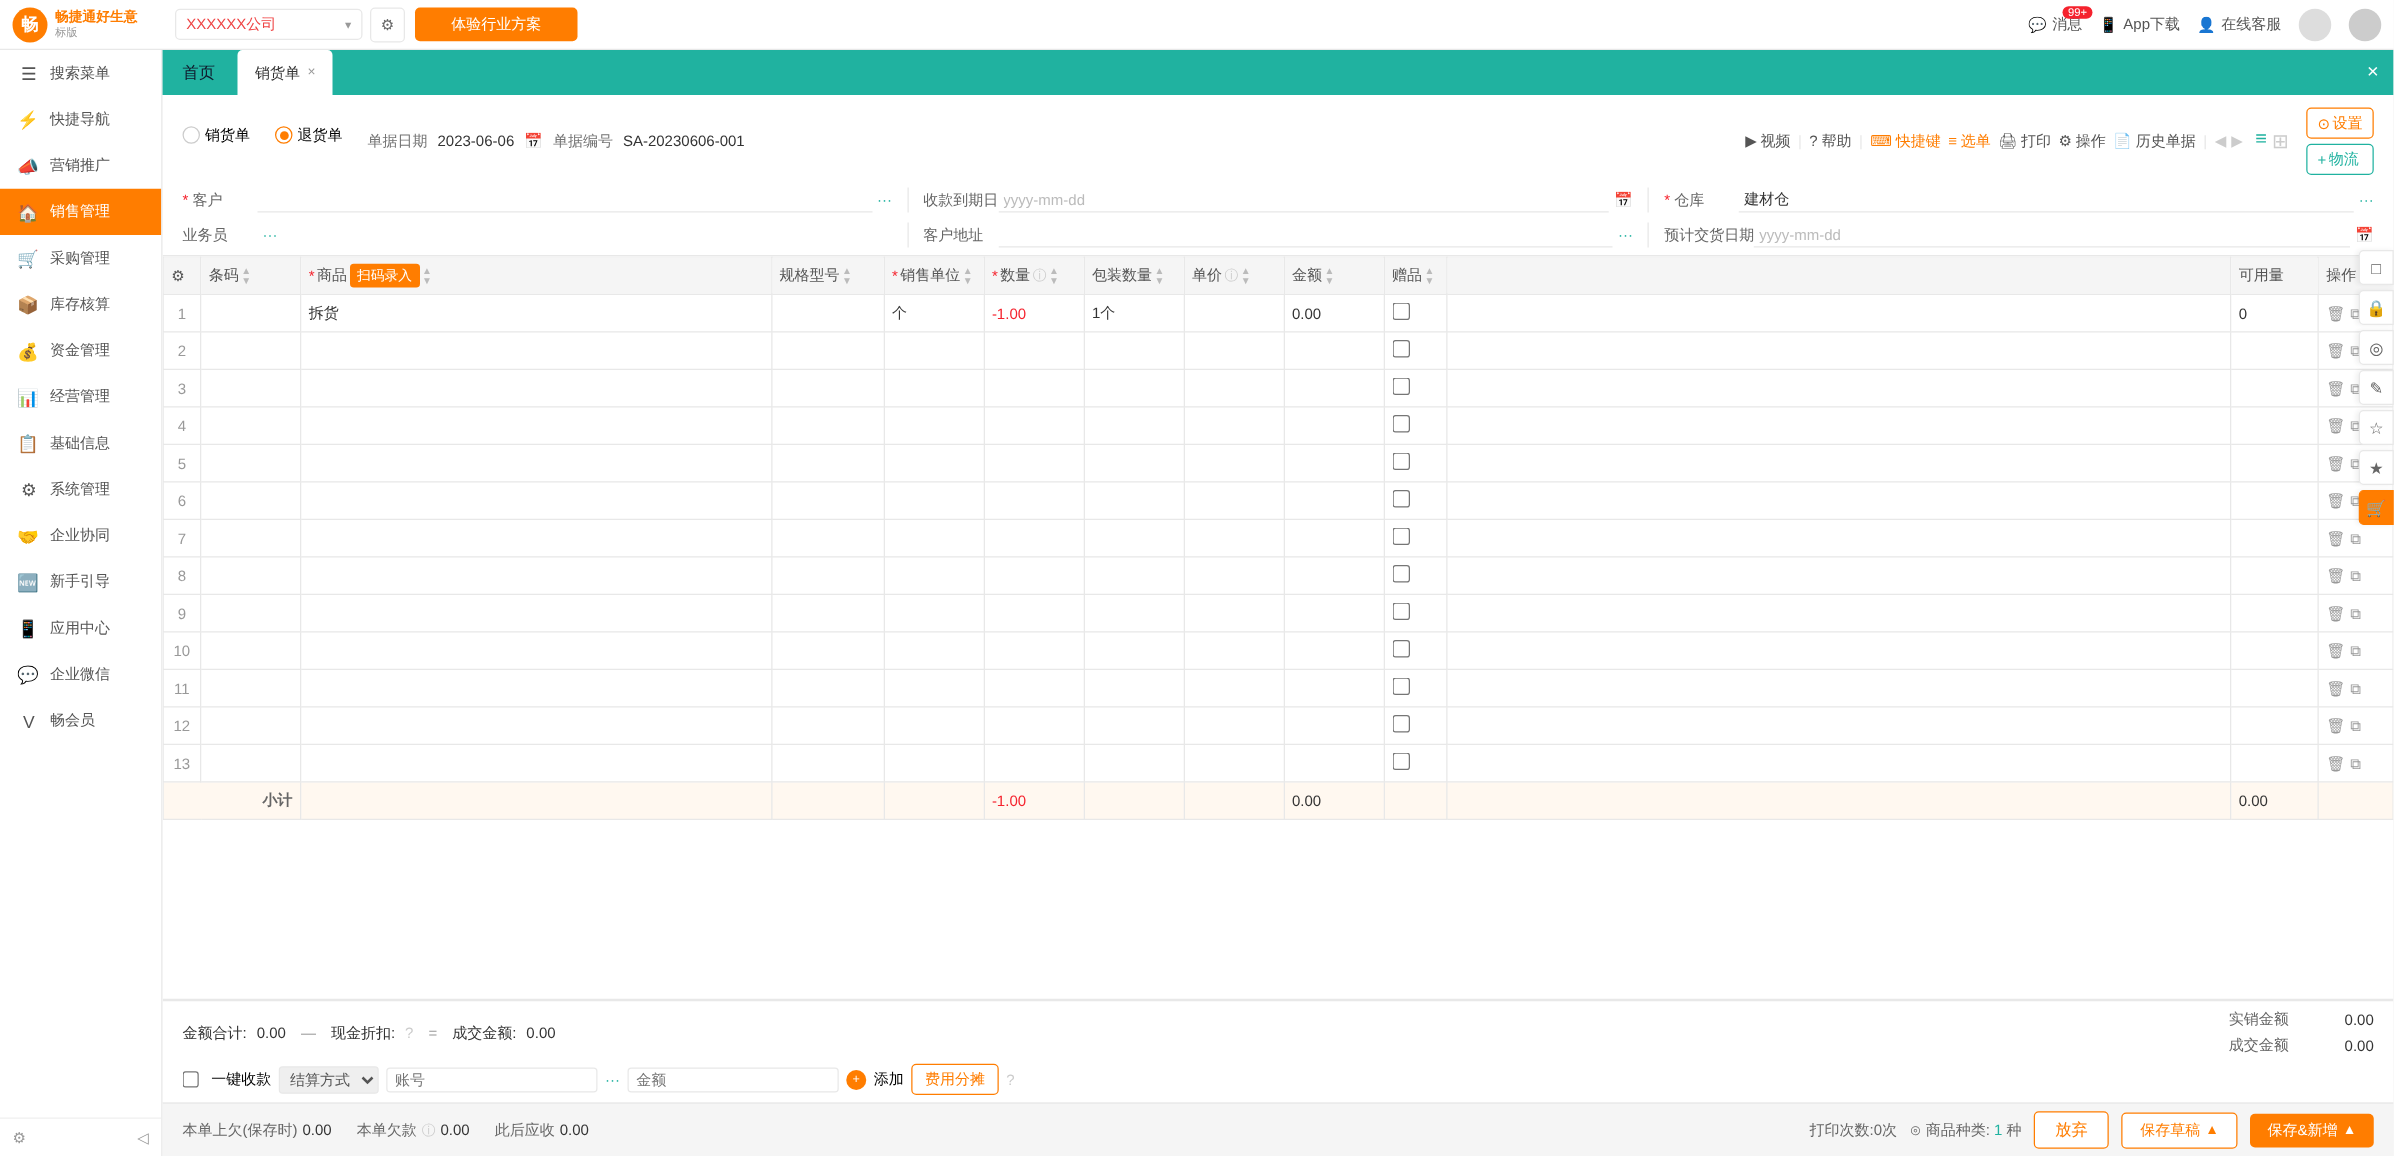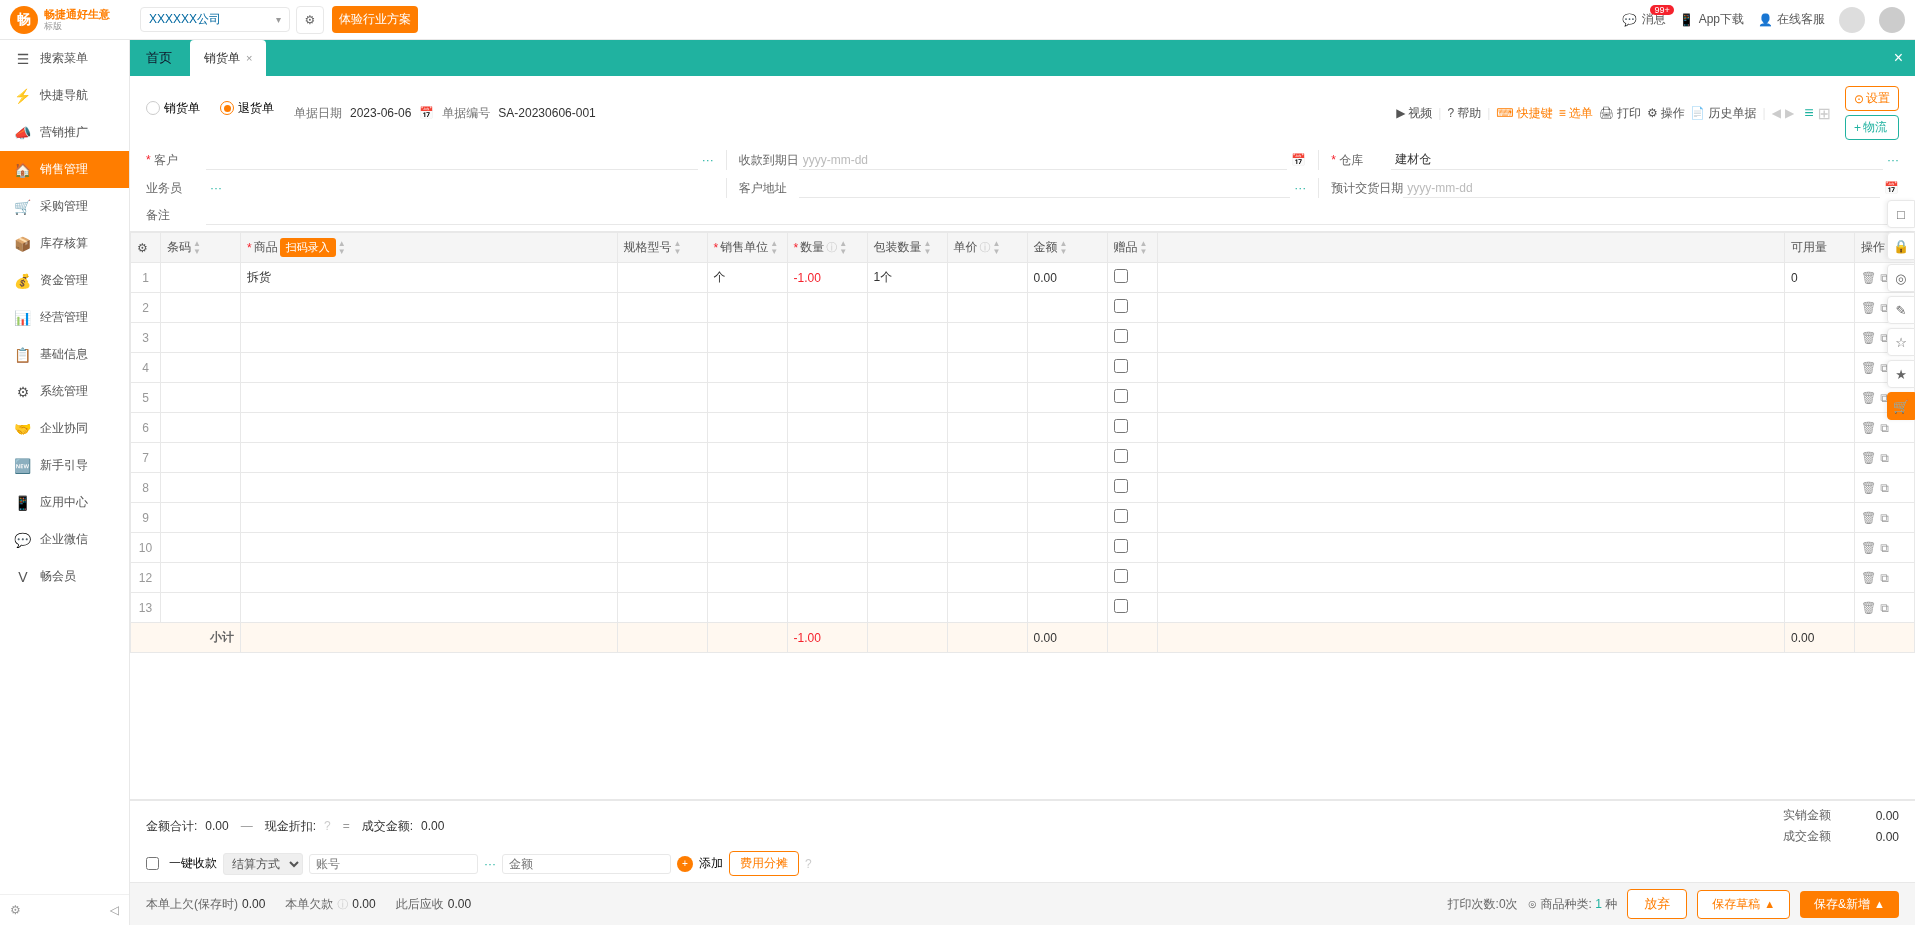--- a/index.html
+++ b/index.html
@@ -6,24 +6,24 @@
     body { background: #f5f5f5; display: flex; flex-direction: column; height: 925px; overflow: hidden; }
 
     
     .top-bar { background: #fff; height: 40px; display: flex; align-items: center; padding: 0 10px; border-bottom: 1px solid #e8e8e8; flex-shrink: 0; }
     .logo-area { display: flex; align-items: center; gap: 6px; width: 130px; }
     .logo-icon { width: 28px; height: 28px; background: #ff7d00; border-radius: 50%; display: flex; align-items: center; justify-content: center; color: #fff; font-size: 14px; font-weight: bold; flex-shrink: 0; }
     .logo-text { display: flex; flex-direction: column; line-height: 1.2; }
     .logo-text span:first-child { color: #ff7d00; font-size: 11px; font-weight: bold; }
     .logo-text span:last-child { color: #999; font-size: 9px; }
     .company-selector { display: flex; align-items: center; gap: 4px; border: 1px solid #e8e8e8; border-radius: 4px; padding: 3px 8px; cursor: pointer; min-width: 150px; }
-    .company-name { color: #0369a1; flex: 1; }
+    .company-name { color: #ef4444; flex: 1; }
     .chevron-down { color: #999; font-size: 10px; }
     .gear-btn { width: 28px; height: 28px; border: 1px solid #e8e8e8; border-radius: 4px; display: flex; align-items: center; justify-content: center; cursor: pointer; color: #666; margin-left: 6px; }
-    .trial-btn { background: #ff7d00; color: #fff; border: none; border-radius: 4px; padding: 5px 7px; cursor: pointer; font-size: 12px; margin-left: 8px; }
+    .trial-btn { background: #ff7d00; color: #fff; border: none; border-radius: 4px; padding: 5px 29px; cursor: pointer; font-size: 12px; margin-left: 8px; }
     .top-right { margin-left: auto; display: flex; align-items: center; gap: 14px; }
     .top-right-item { display: flex; align-items: center; gap: 4px; cursor: pointer; color: #555; font-size: 12px; position: relative; }
     .badge { background: #f5222d; color: #fff; border-radius: 10px; padding: 0 4px; font-size: 9px; position: absolute; top: -6px; right: -8px; }
     .avatar { width: 26px; height: 26px; background: #ddd; border-radius: 50%; }
 
     
     .main-layout { display: flex; flex: 1; overflow: hidden; }
 
     
     .sidebar { width: 130px; background: #fff; display: flex; flex-direction: column; border-right: 1px solid #e8e8e8; flex-shrink: 0; overflow-y: auto; }
@@ -361,24 +361,20 @@
               <span class="field-label">客户地址</span>
               <input class="field-input" placeholder="" style="">
               <span class="field-ellipsis">···</span>
             </div>
             <div class="field-separator"></div>
             <div class="form-field">
               <span class="field-label">预计交货日期</span>
               <input class="field-input" placeholder="yyyy-mm-dd" style="">
               <span class="field-calendar">📅</span>
             </div>
-          </div>
-          <div class="form-row">
-            <span class="field-label">备注</span>
-            <input class="field-input" style="flex: 1 1 0%;" placeholder="">
           </div>
         </div>
       </div>
 
       <div class="table-section">
         <div class="data-table">
           <table>
             <thead>
               <tr>
                 <th style="width:30px;">⚙</th>
@@ -654,20 +650,40 @@
       <td></td>
       <td>
         <div class="col-ops">
           <span class="op-icon">🗑</span>
           <span class="op-icon">⧉</span>
         </div>
       </td>
     </tr>
                 <tr>
       <td class="row-num">10</td>
+      <td></td>
+      <td></td>
+      <td></td>
+      <td></td>
+      <td style="color:#333"></td>
+      <td></td>
+      <td></td>
+      <td></td>
+      <td><input type="checkbox" class="row-checkbox" style=""></td>
+      <td></td>
+      <td></td>
+      <td>
+        <div class="col-ops">
+          <span class="op-icon">🗑</span>
+          <span class="op-icon">⧉</span>
+        </div>
+      </td>
+    </tr>
+                <tr>
+      <td class="row-num">11</td>
       <td></td>
       <td></td>
       <td></td>
       <td></td>
       <td style="color:#333"></td>
       <td></td>
       <td></td>
       <td></td>
       <td><input type="checkbox" class="row-checkbox" style=""></td>
       <td></td>

